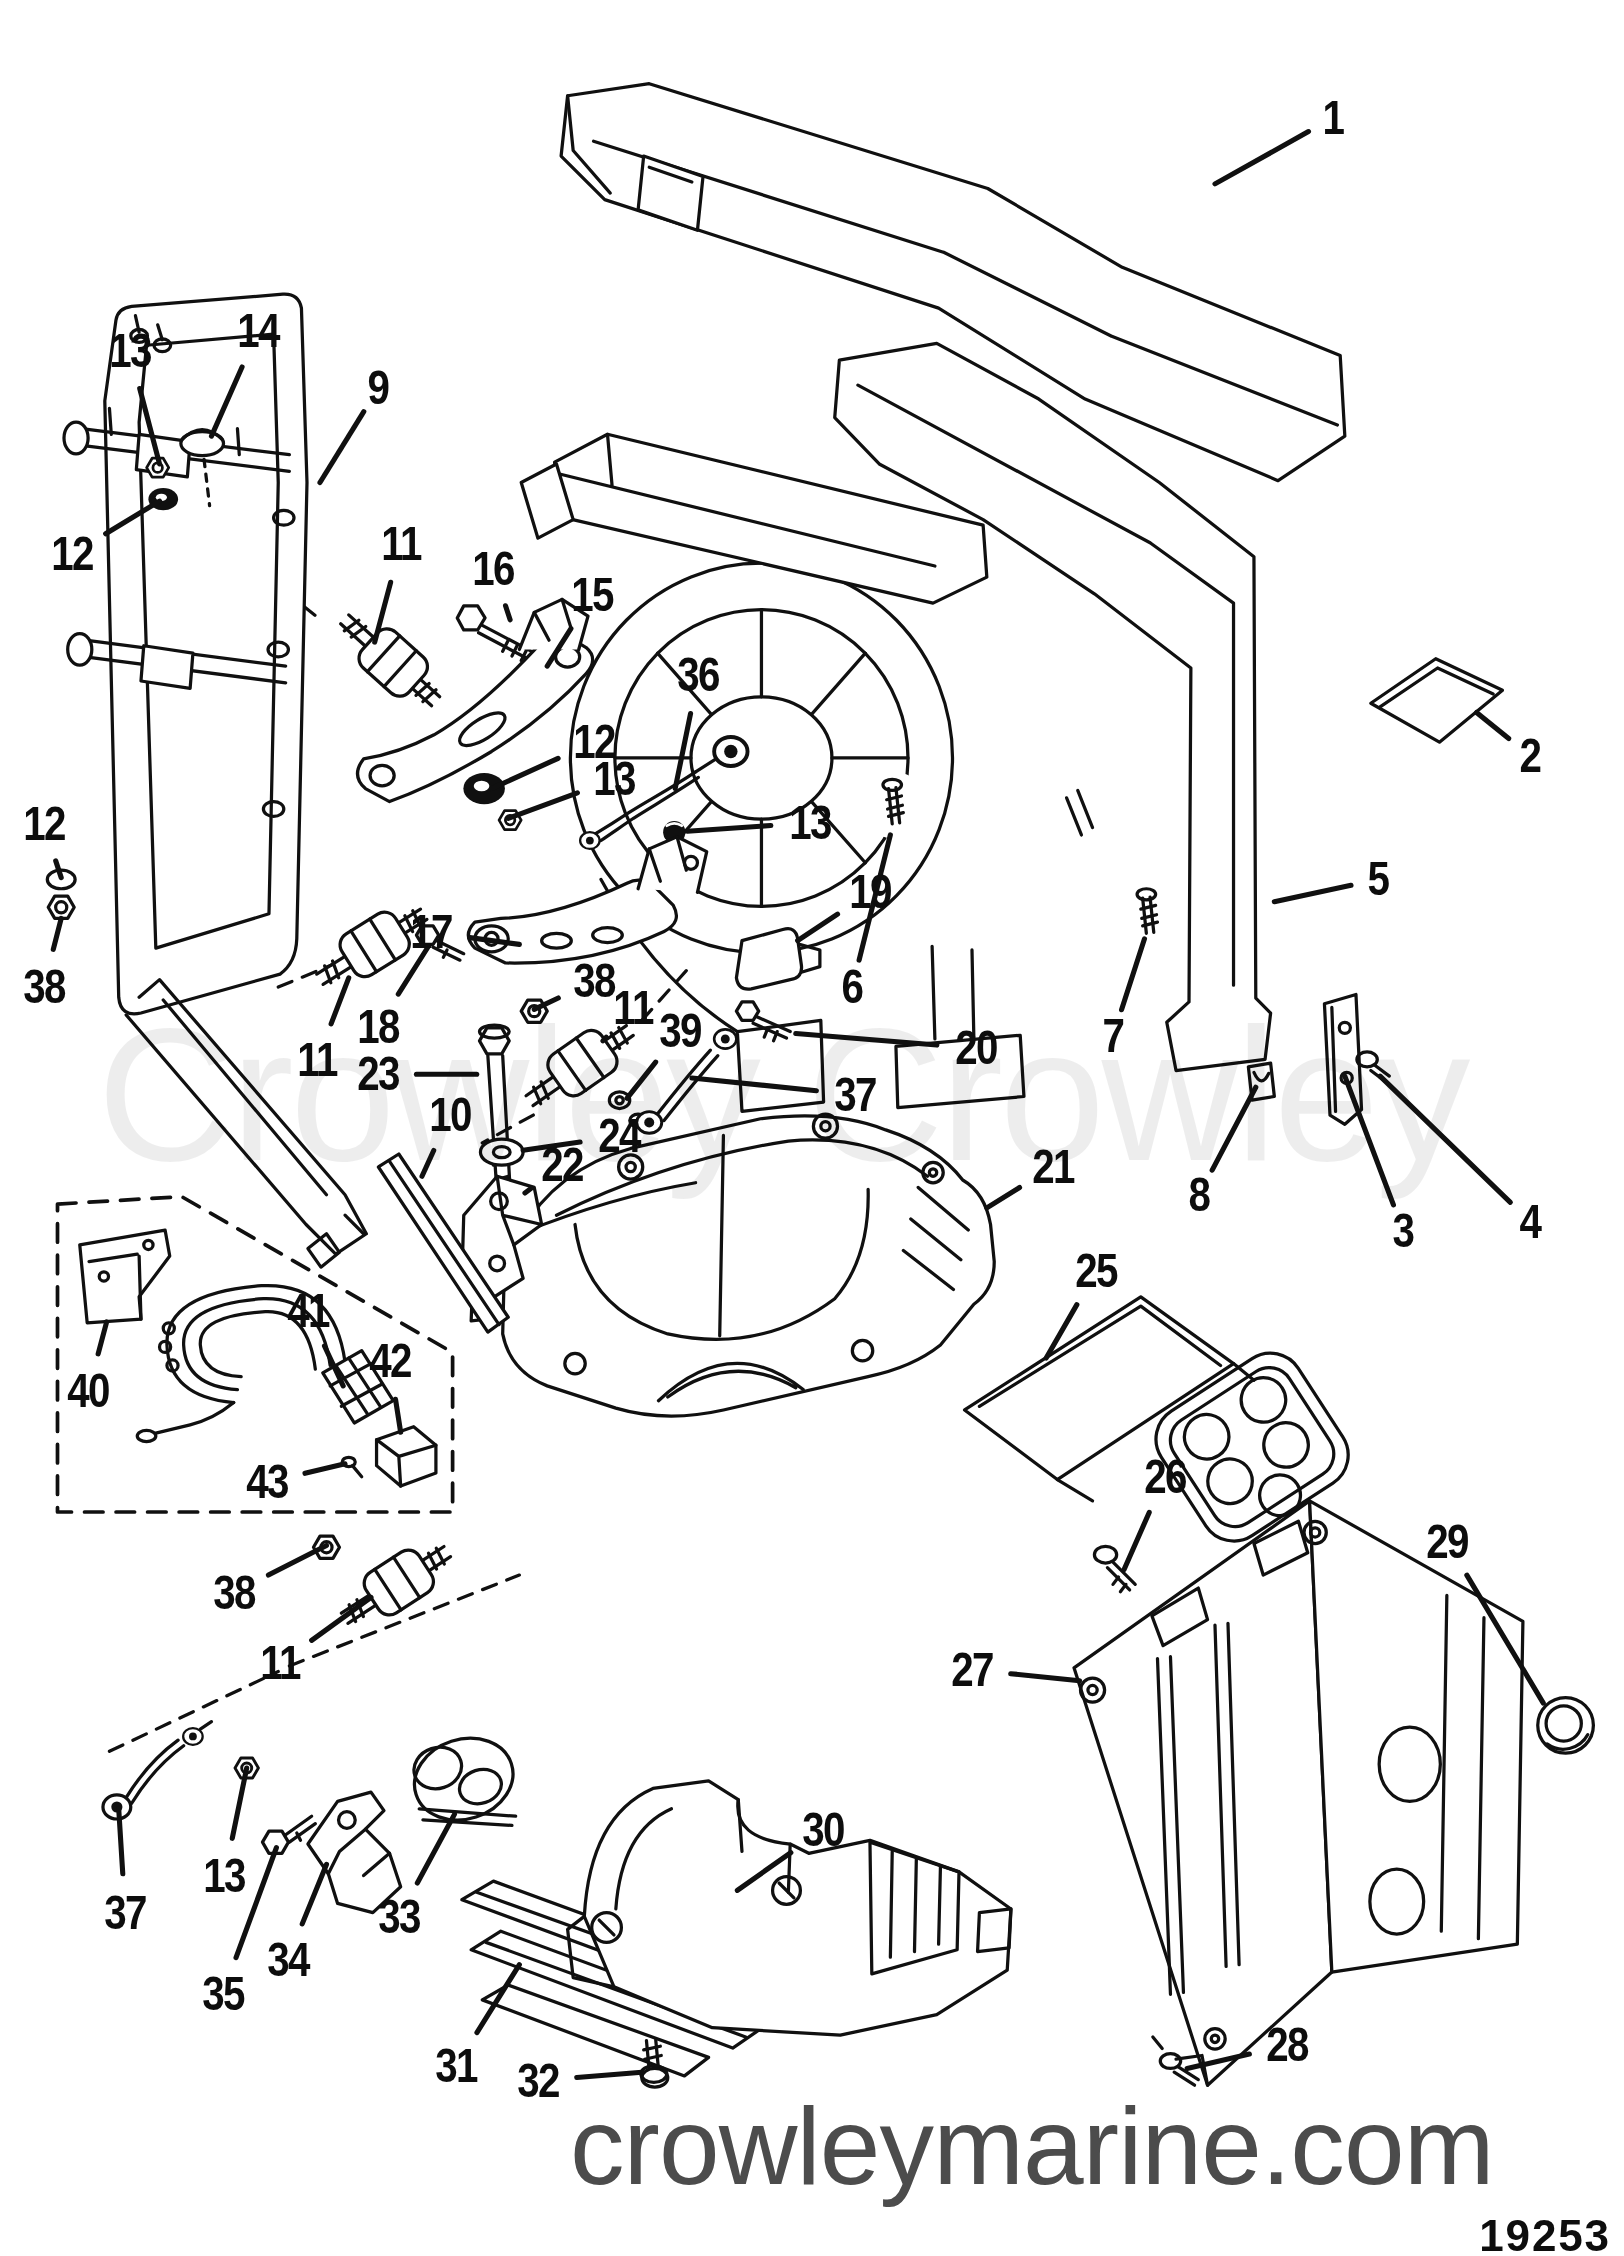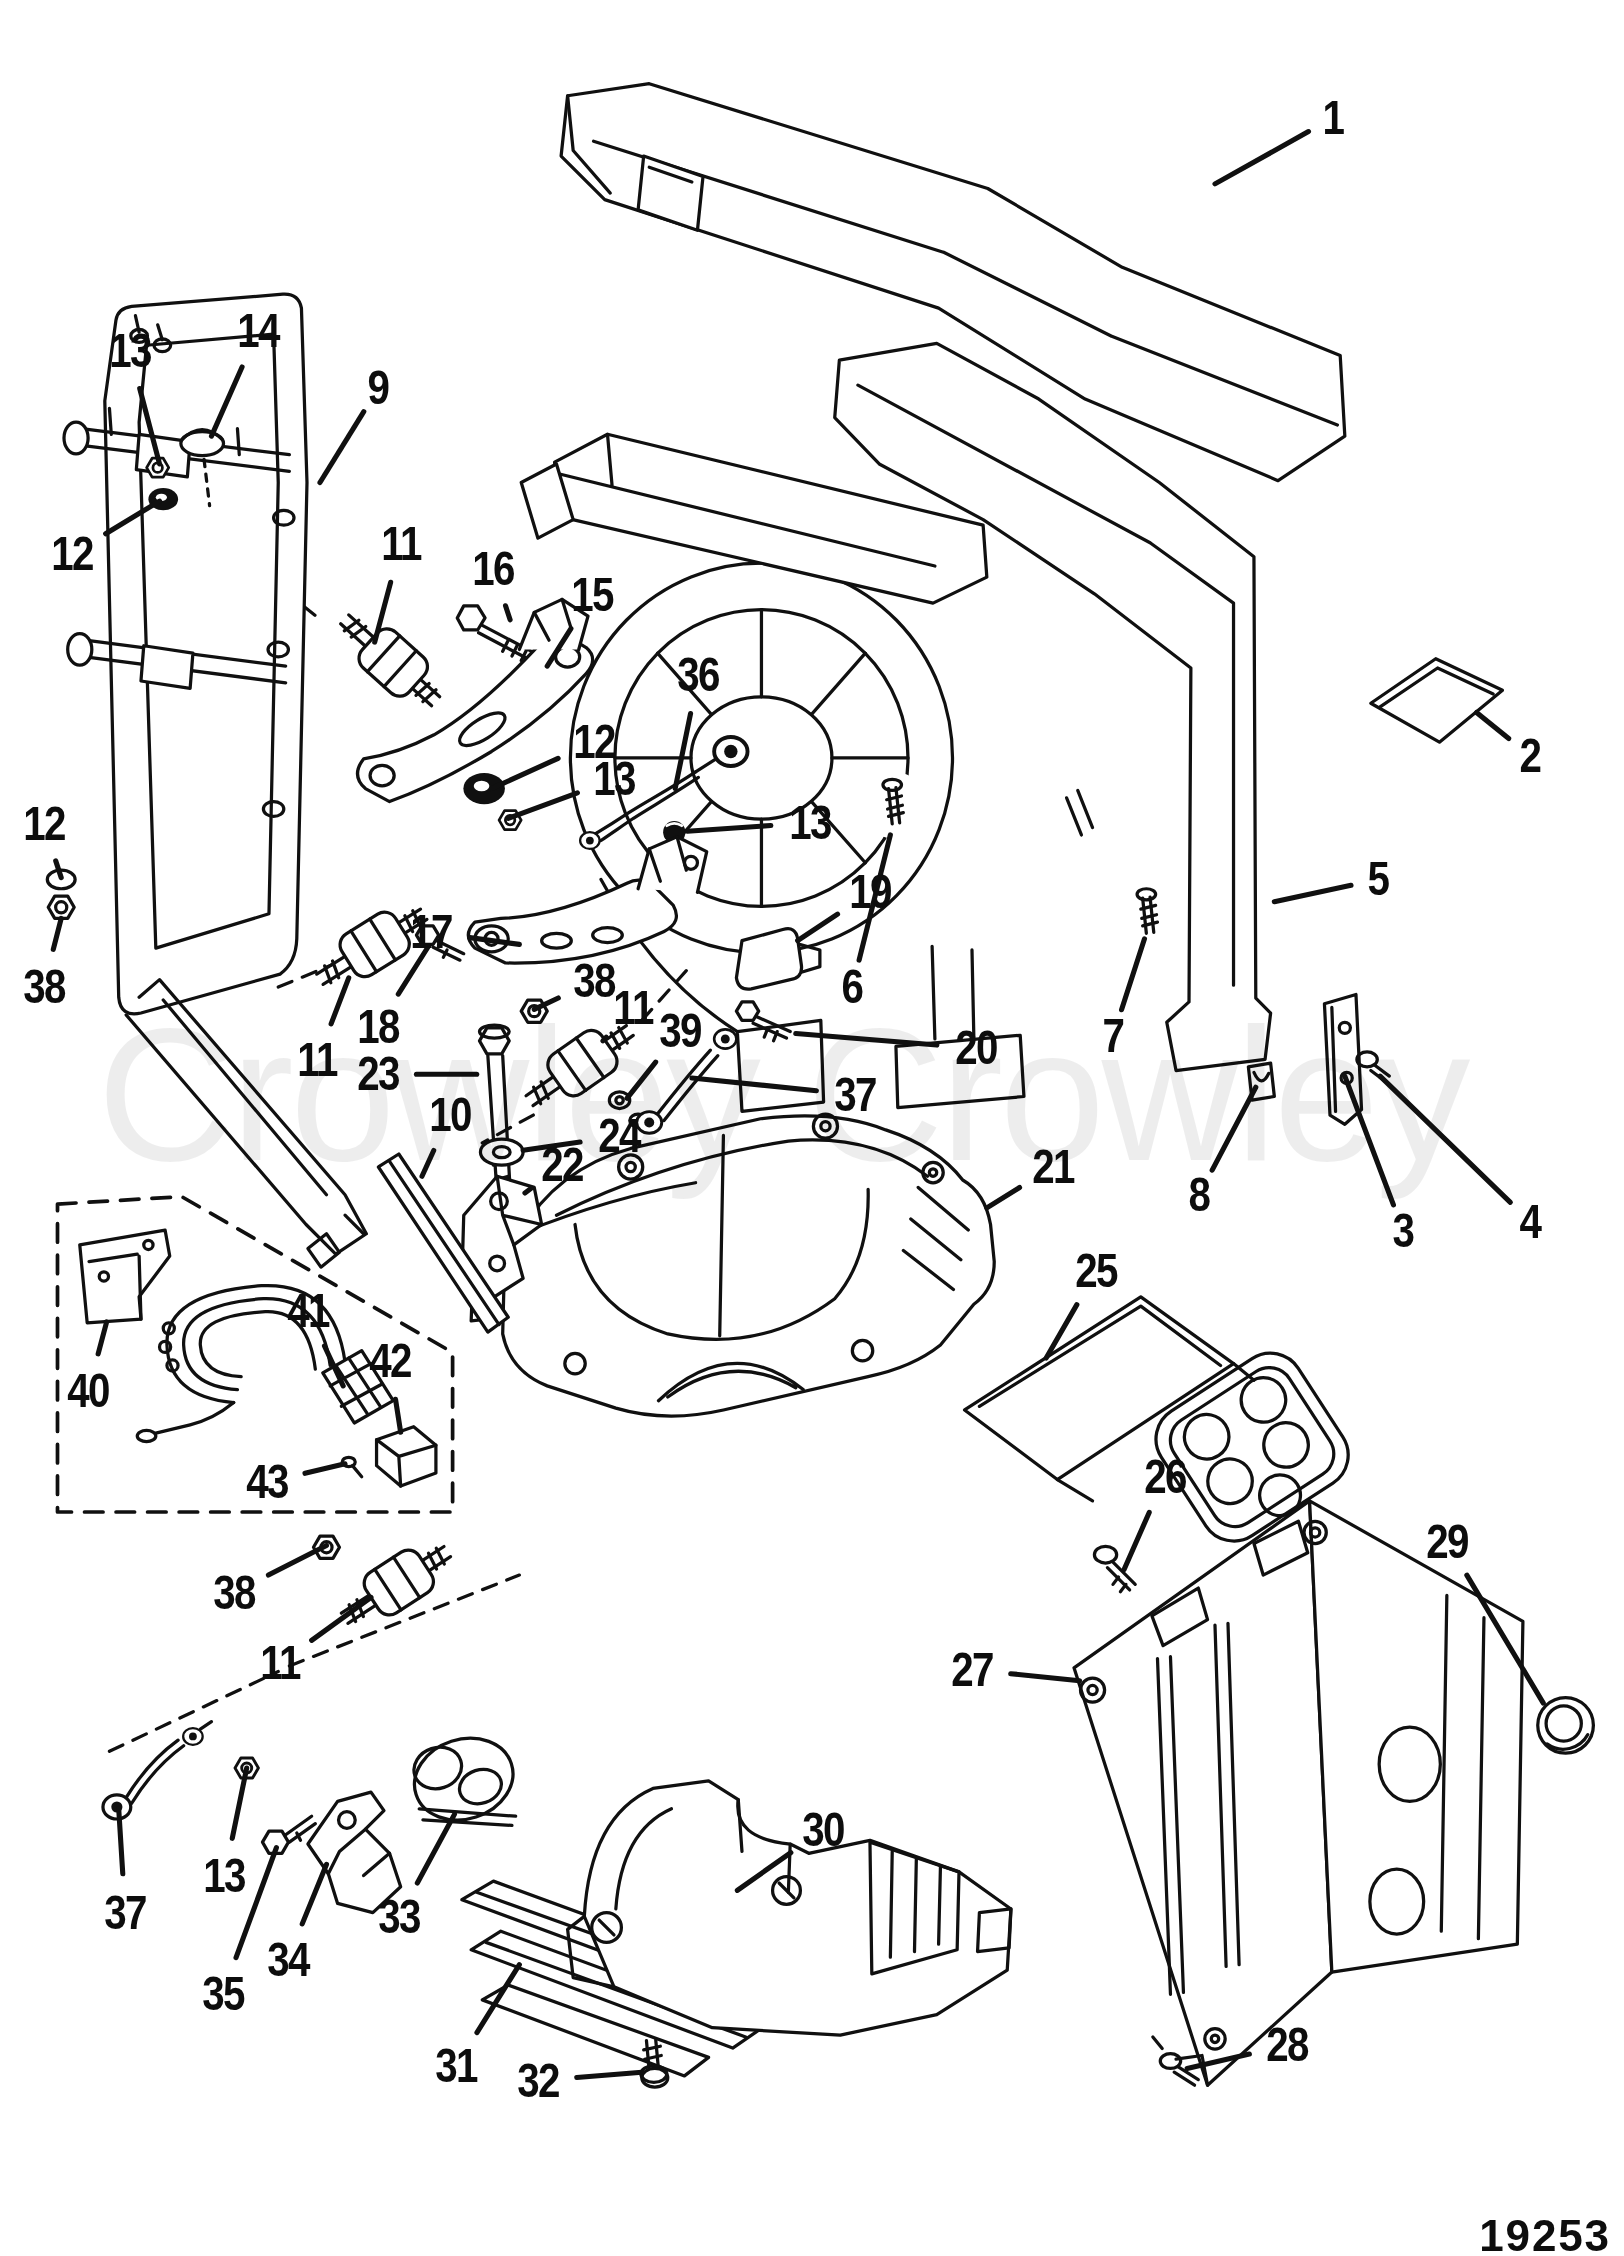--- a/index.html
+++ b/index.html
@@ -490,15 +490,16 @@
       <div class="callout" style="left: 125px; top: 1913px;">37</div>
       <div class="callout" style="left: 224px; top: 1876px;">13</div>
       <div class="callout" style="left: 234px; top: 1593px;">38</div>
       <div class="callout" style="left: 280px; top: 1663px;">11</div>
       <div class="callout" style="left: 88px; top: 1391px;">40</div>
       <div class="callout" style="left: 308px; top: 1311px;">41</div>
       <div class="callout" style="left: 390px; top: 1361px;">42</div>
       <div class="callout" style="left: 267px; top: 1482px;">43</div>
     </div>
 
+  <div class="site">crowleymarine.com</div>
   <div class="dwg">19253</div>
 </div>
 
 
 </body></html>

